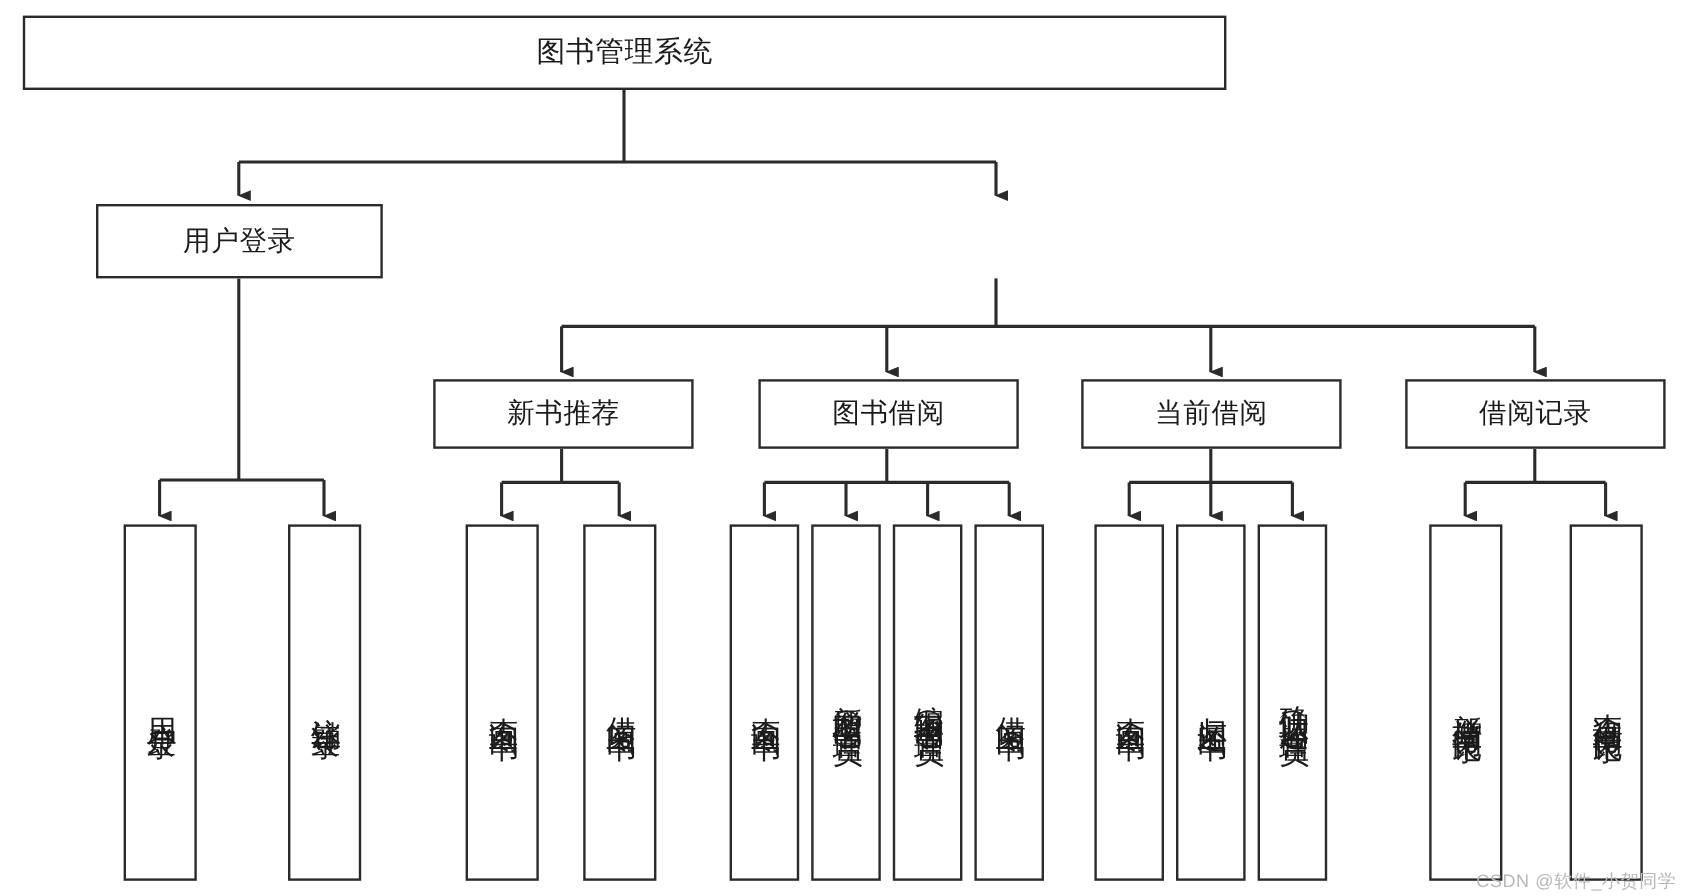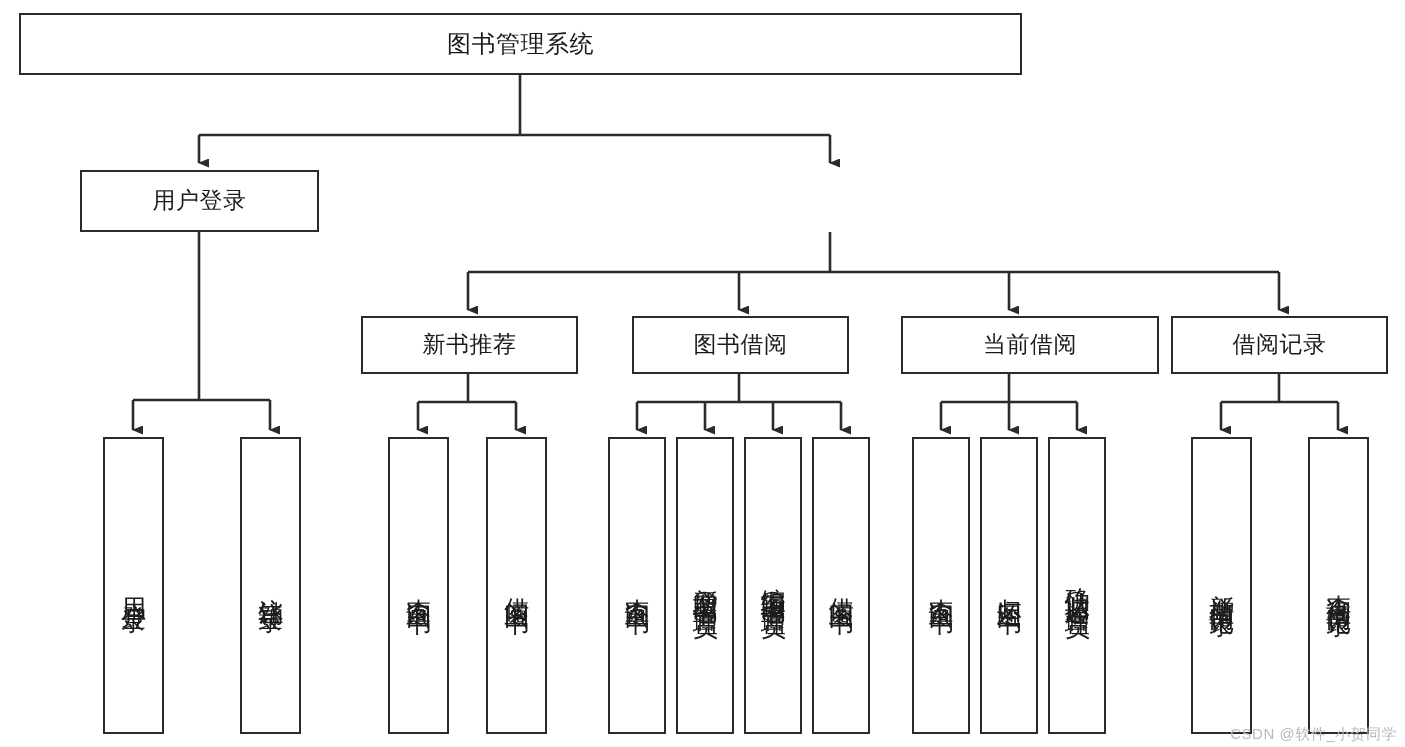--- a/index.html
+++ b/index.html
@@ -143,21 +143,21 @@
 
 
   <div class="node horiz" style="left:632px; top:316px; width:217px; height:58px;">
     <span class="node-label">图书借阅</span>
   </div>
 
   <div class="node horiz" style="left:361px; top:316px; width:217px; height:58px;">
     <span class="node-label">新书推荐</span>
   </div>
 
-  <div class="node horiz" style="left:901px; top:316px; width:258px; height:58px;">
+  <div class="node horiz" style="left:901px; top:316px; width:217px; height:58px;">
     <span class="node-label">当前借阅</span>
   </div>
 
   <div class="node horiz" style="left:1171px; top:316px; width:217px; height:58px;">
     <span class="node-label">借阅记录</span>
   </div>
 
   <div class="node vert" style="left:103px; top:437px; width:61px; height:297px;">
     <span class="node-label">用户登录</span>
   </div>

